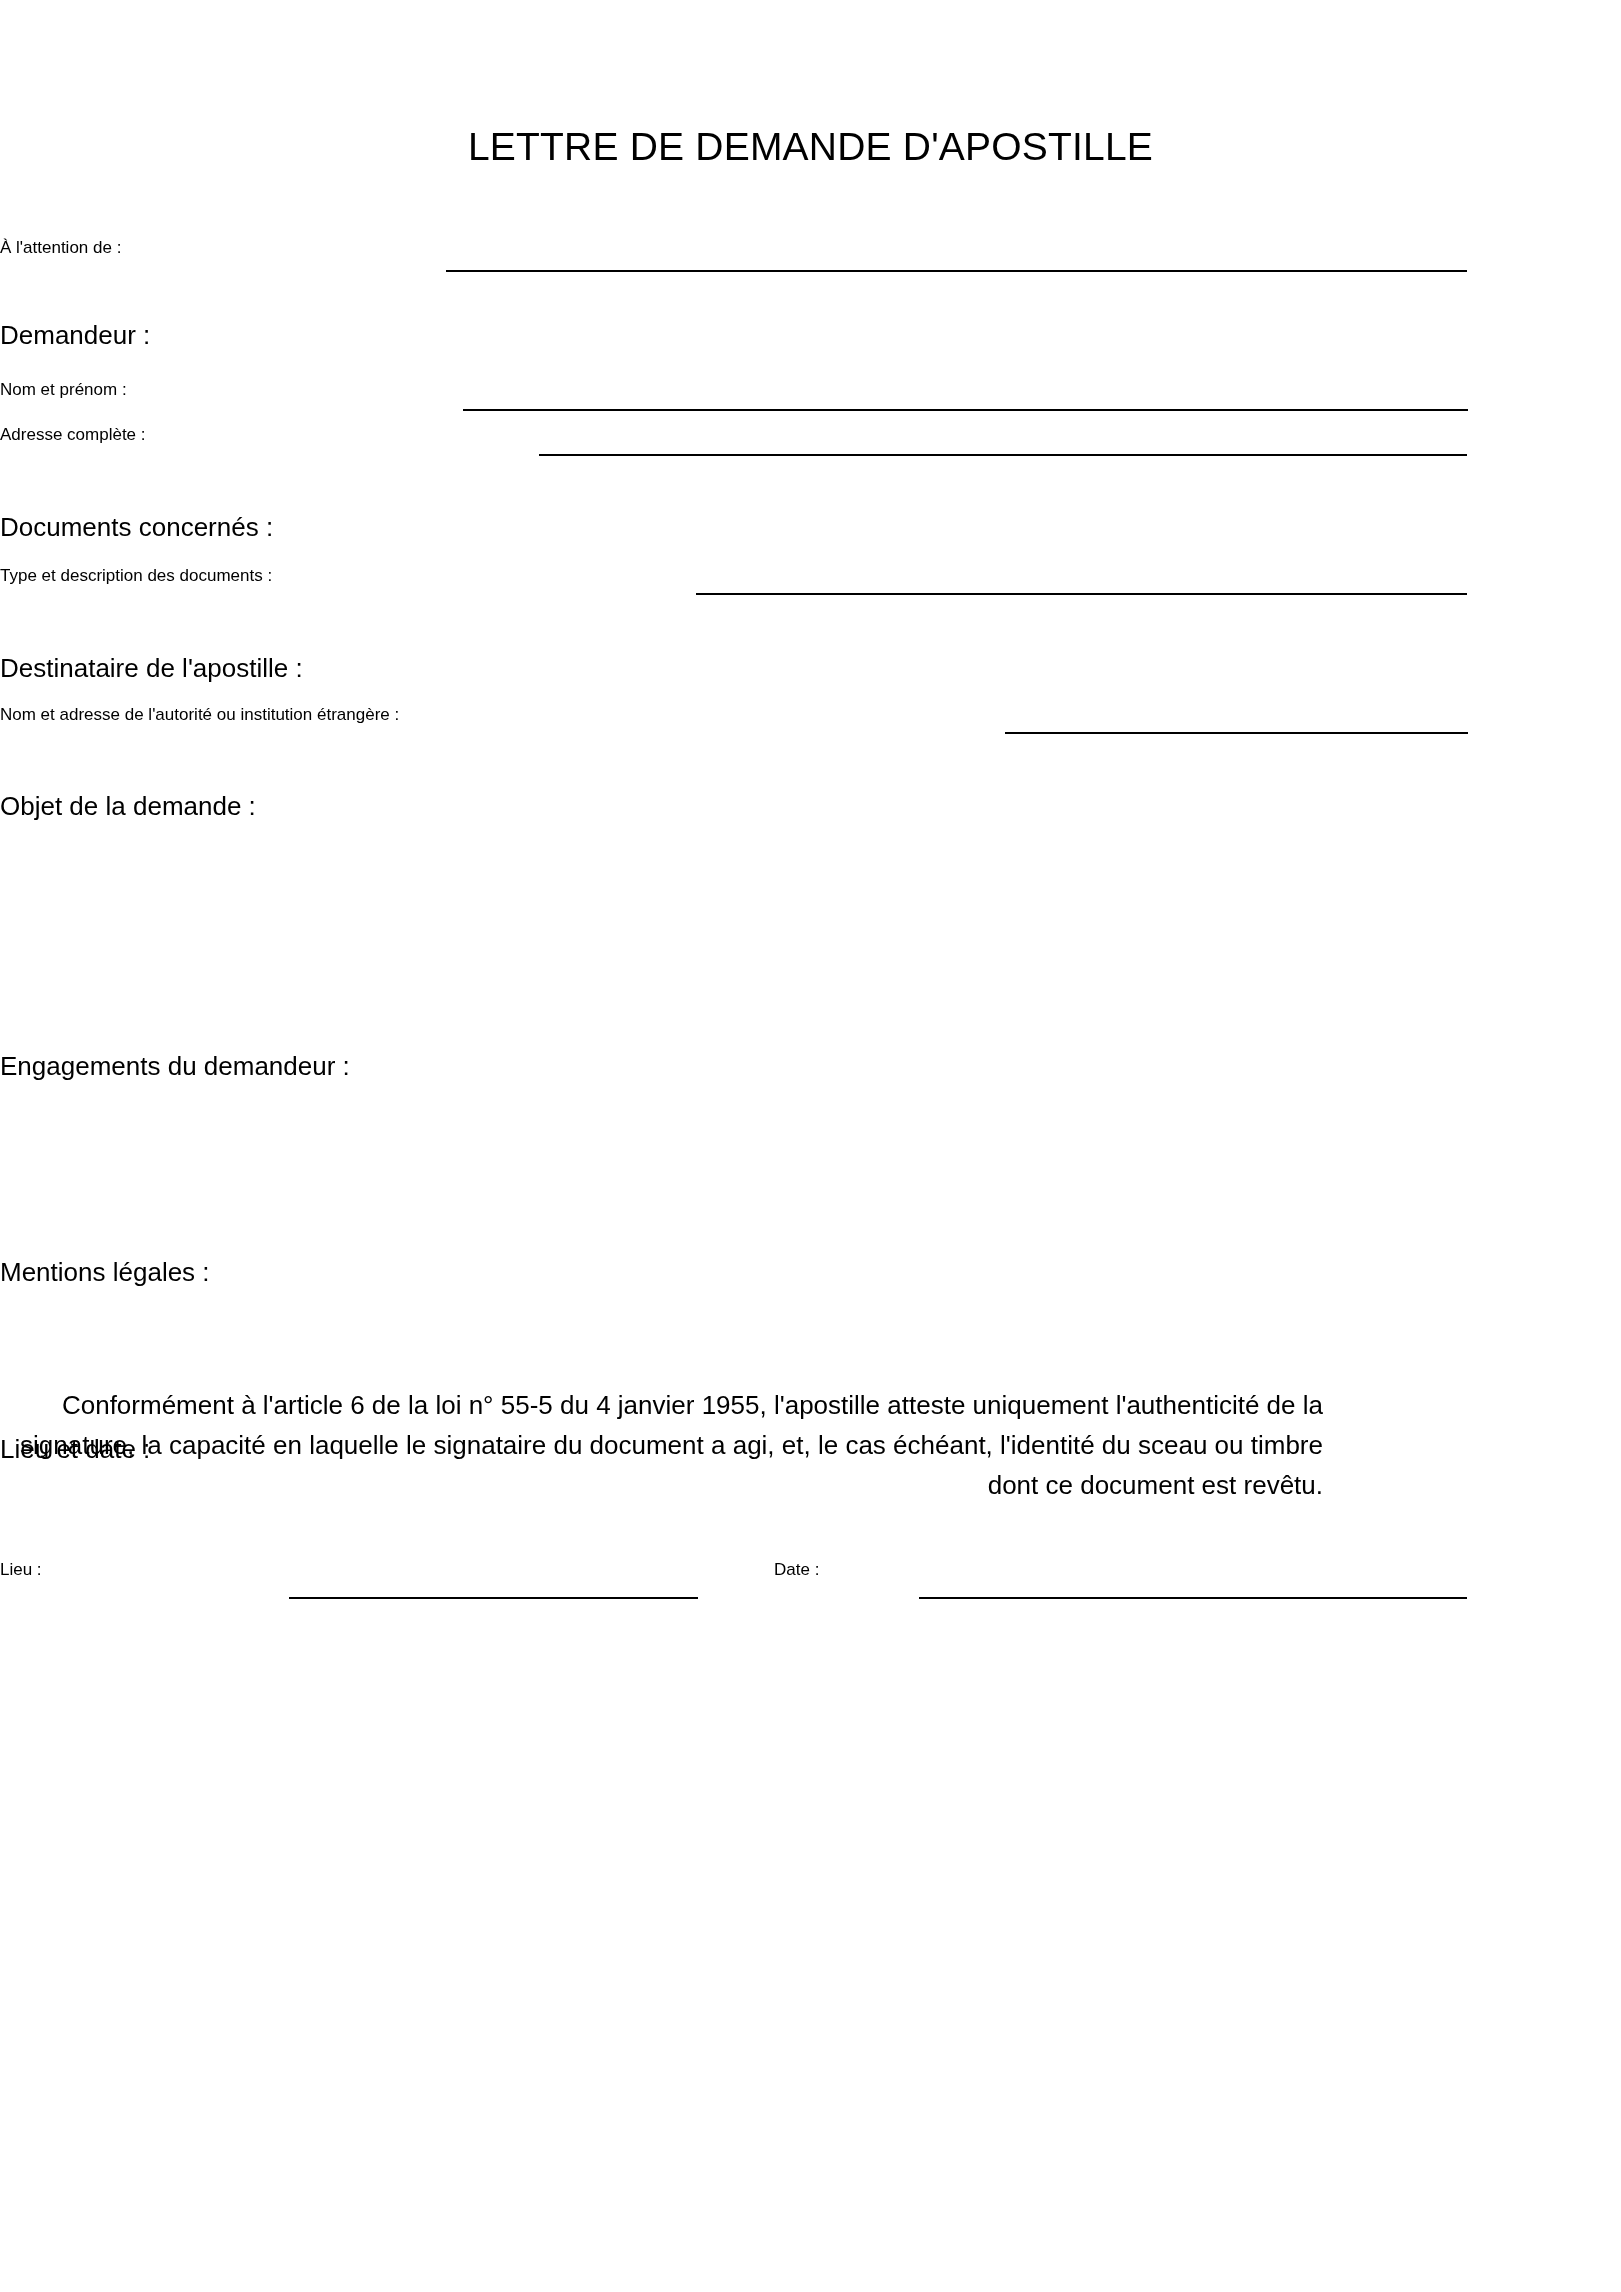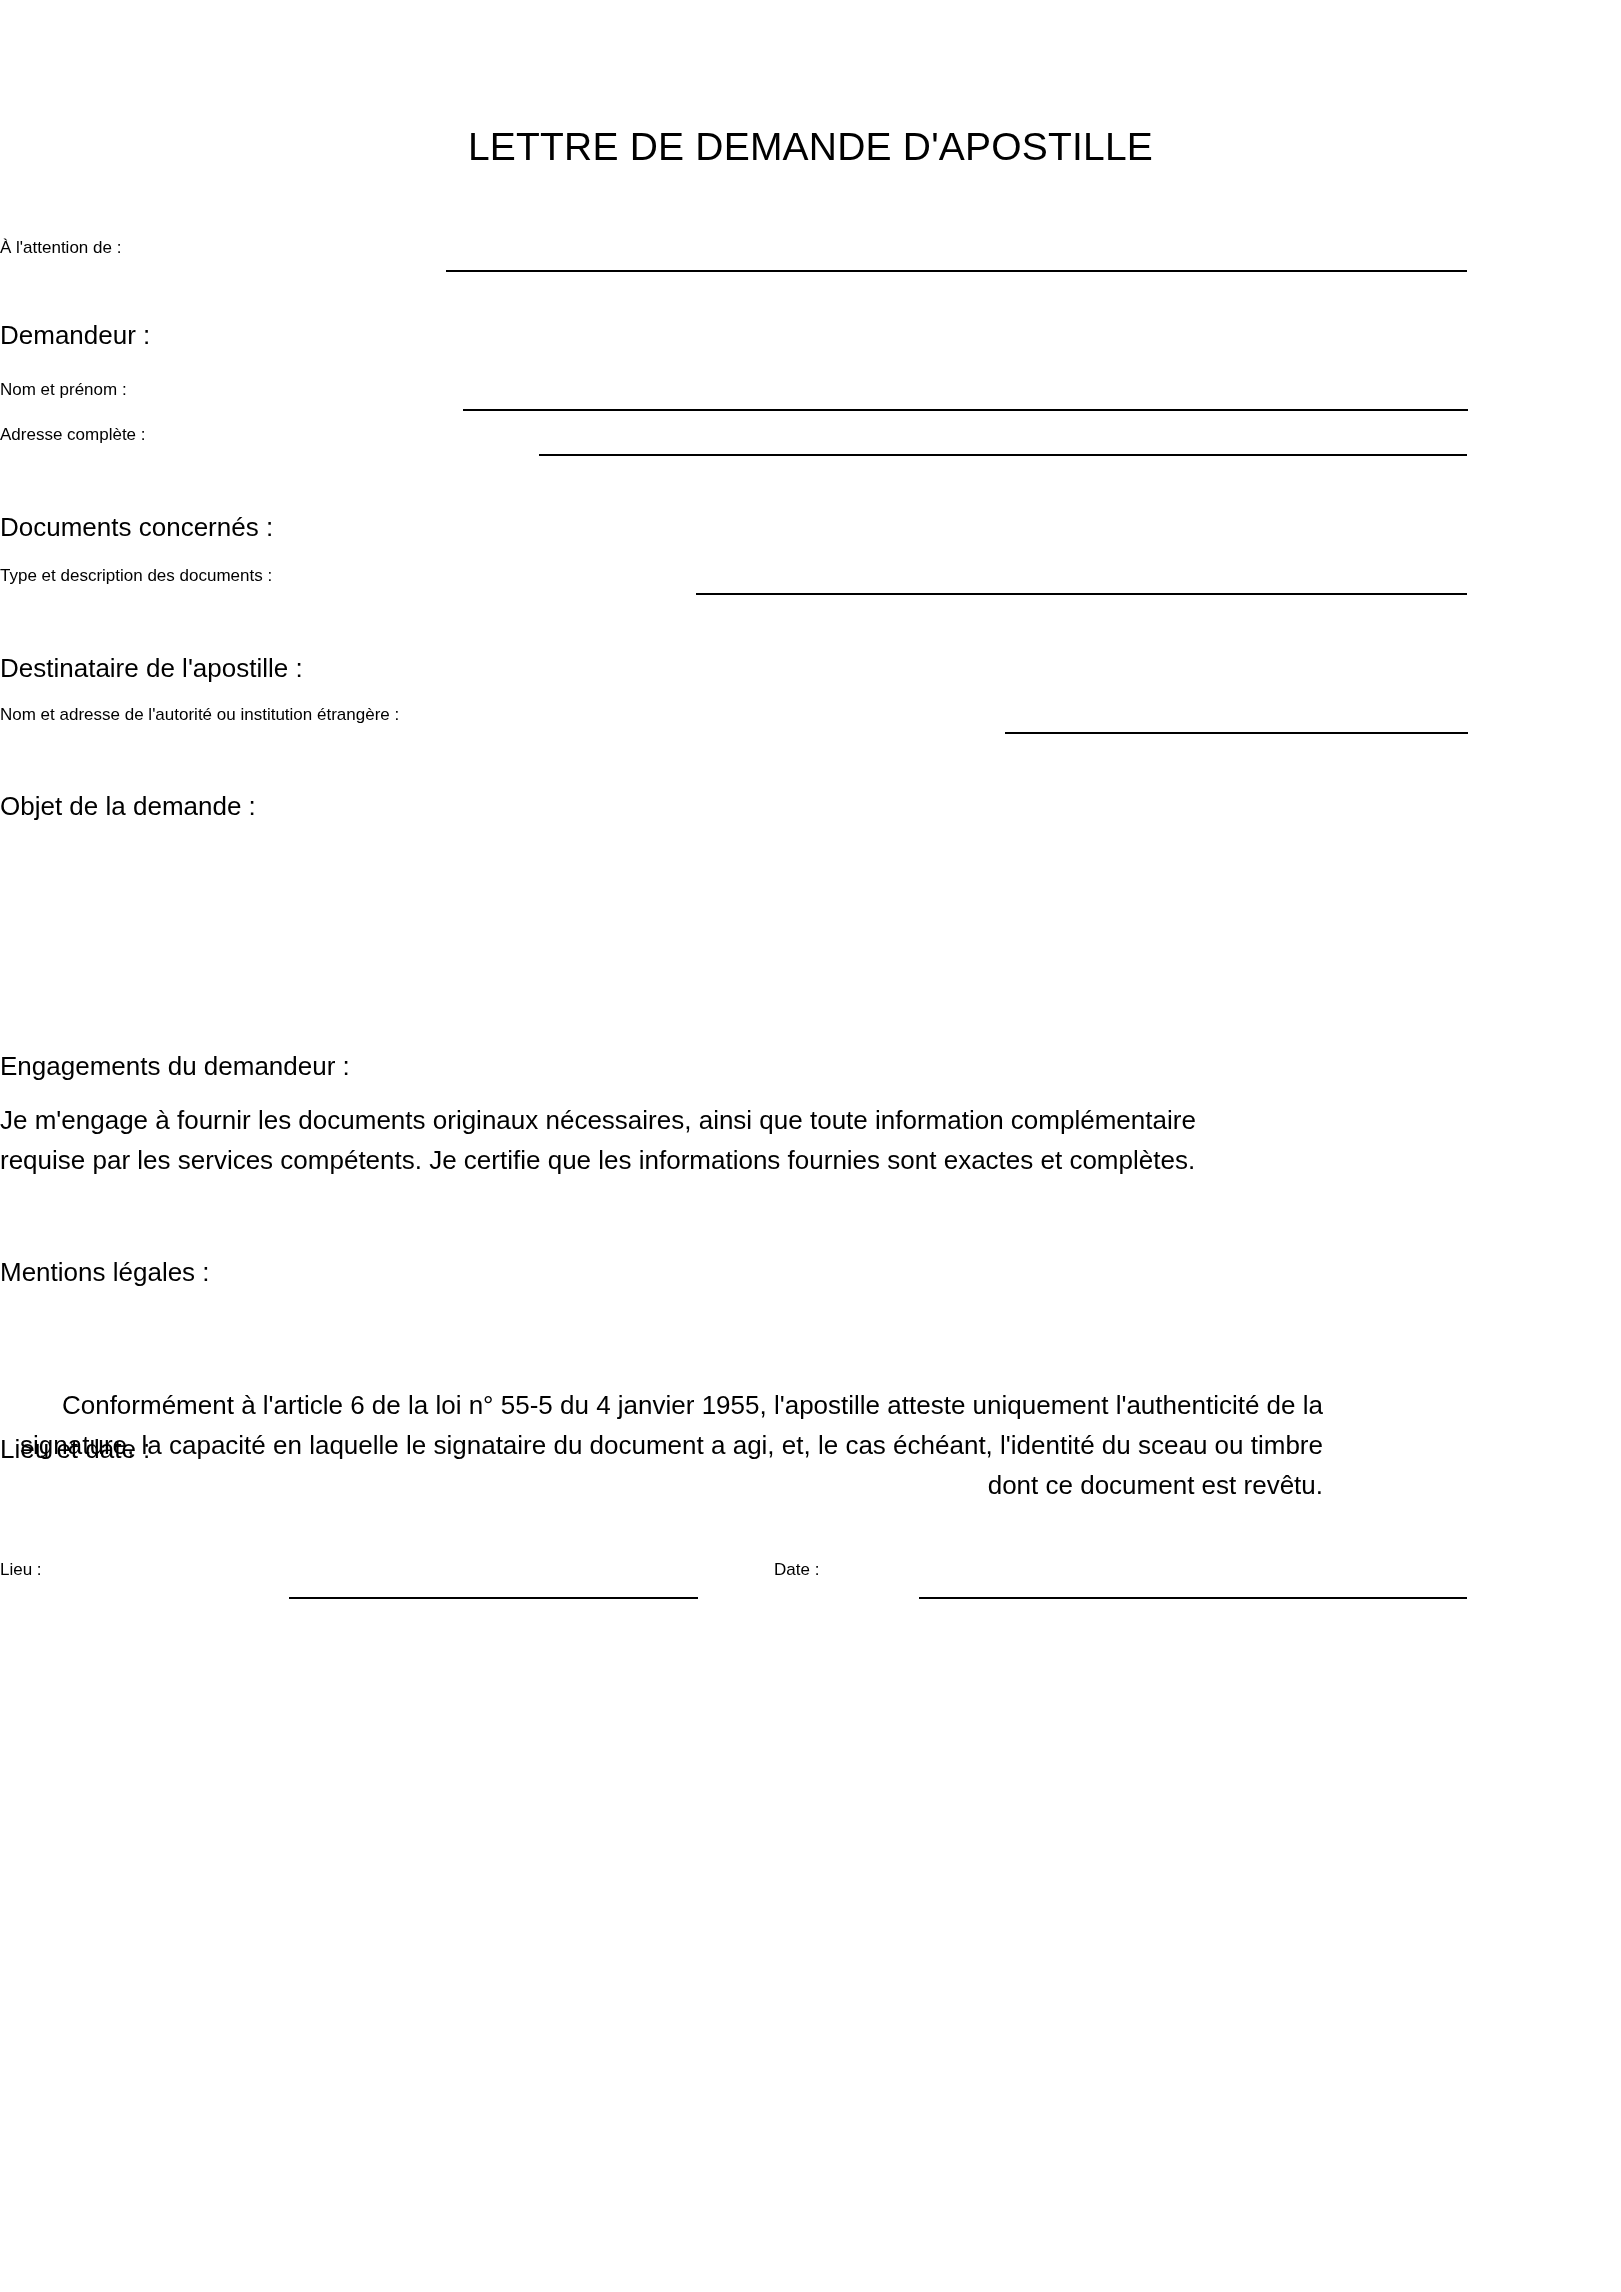--- a/index.html
+++ b/index.html
@@ -112,21 +112,20 @@
   <div class="field-row" style="top:706px;">
     <span class="label">Nom et adresse de l'autorité ou institution étrangère :</span>
   </div>
   <div class="rule" style="left:1005px; top:732px; width:463px;"></div>
 
   <div class="section-label" style="top:793px;">Objet de la demande :</div>
 
 
   <div class="section-label" style="top:1053px;">Engagements du demandeur :</div>
 
-  <p class="para" style="top:1100px; width:1279px;">Je m'engage à fournir les documents originaux nécessaires, ainsi que toute information complémentaire requise par les services compétents. Je certifie que les informations fournies sont exactes et complètes.</p>
 
   <div class="section-label" style="top:1259px;">Mentions légales :</div>
 
   <p class="para" style="top:1385px; width:1323px;text-align:right;">Conformément à l'article 6 de la loi n° 55-5 du 4 janvier 1955, l'apostille atteste uniquement l'authenticité de la signature, la capacité en laquelle le signataire du document a agi, et, le cas échéant, l'identité du sceau ou timbre dont ce document est revêtu.</p>
 
   <div class="section-label" style="top:1436px;">Lieu et date :</div>
 
   <div class="field-row" style="top:1561px;">
     <span class="label">Lieu :</span>
   </div>

